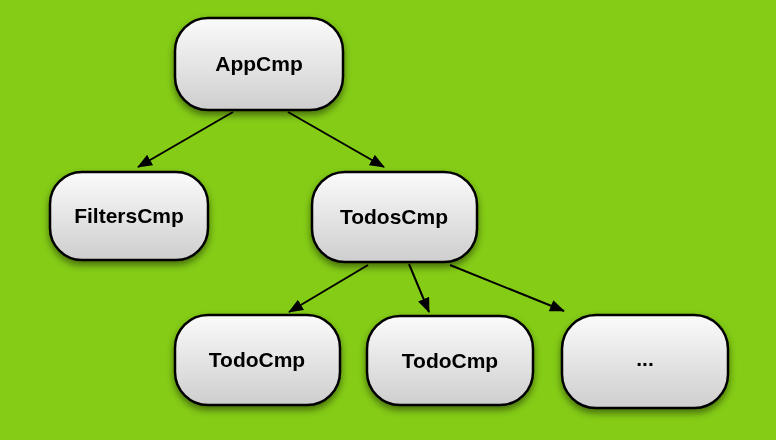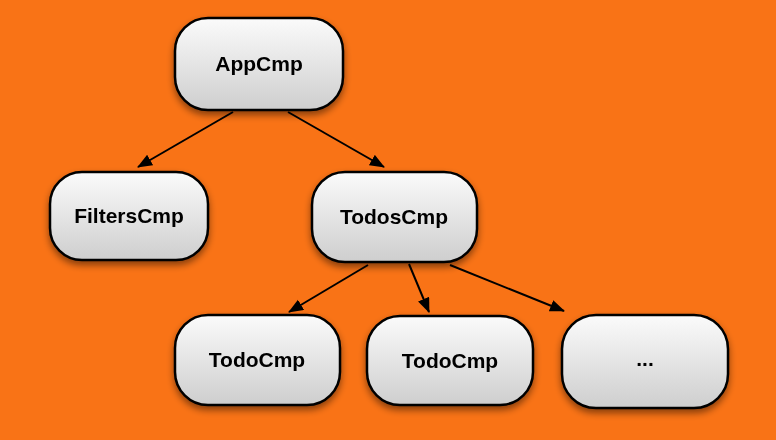--- a/index.html
+++ b/index.html
@@ -4,21 +4,21 @@
 <style>
   html, body {
     margin: 0;
     padding: 0;
     background: #ffffff;
   }
   .canvas {
     position: relative;
     width: 776px;
     height: 440px;
-    background: #f97316;
+    background: #84cc16;
     overflow: hidden;
     font-family: "Liberation Sans", sans-serif;
   }
   svg { display: block; }
   .node-rect {
     stroke: #000000;
     stroke-width: 2.5;
   }
   .node-label {
     font-family: "Liberation Sans", sans-serif;

